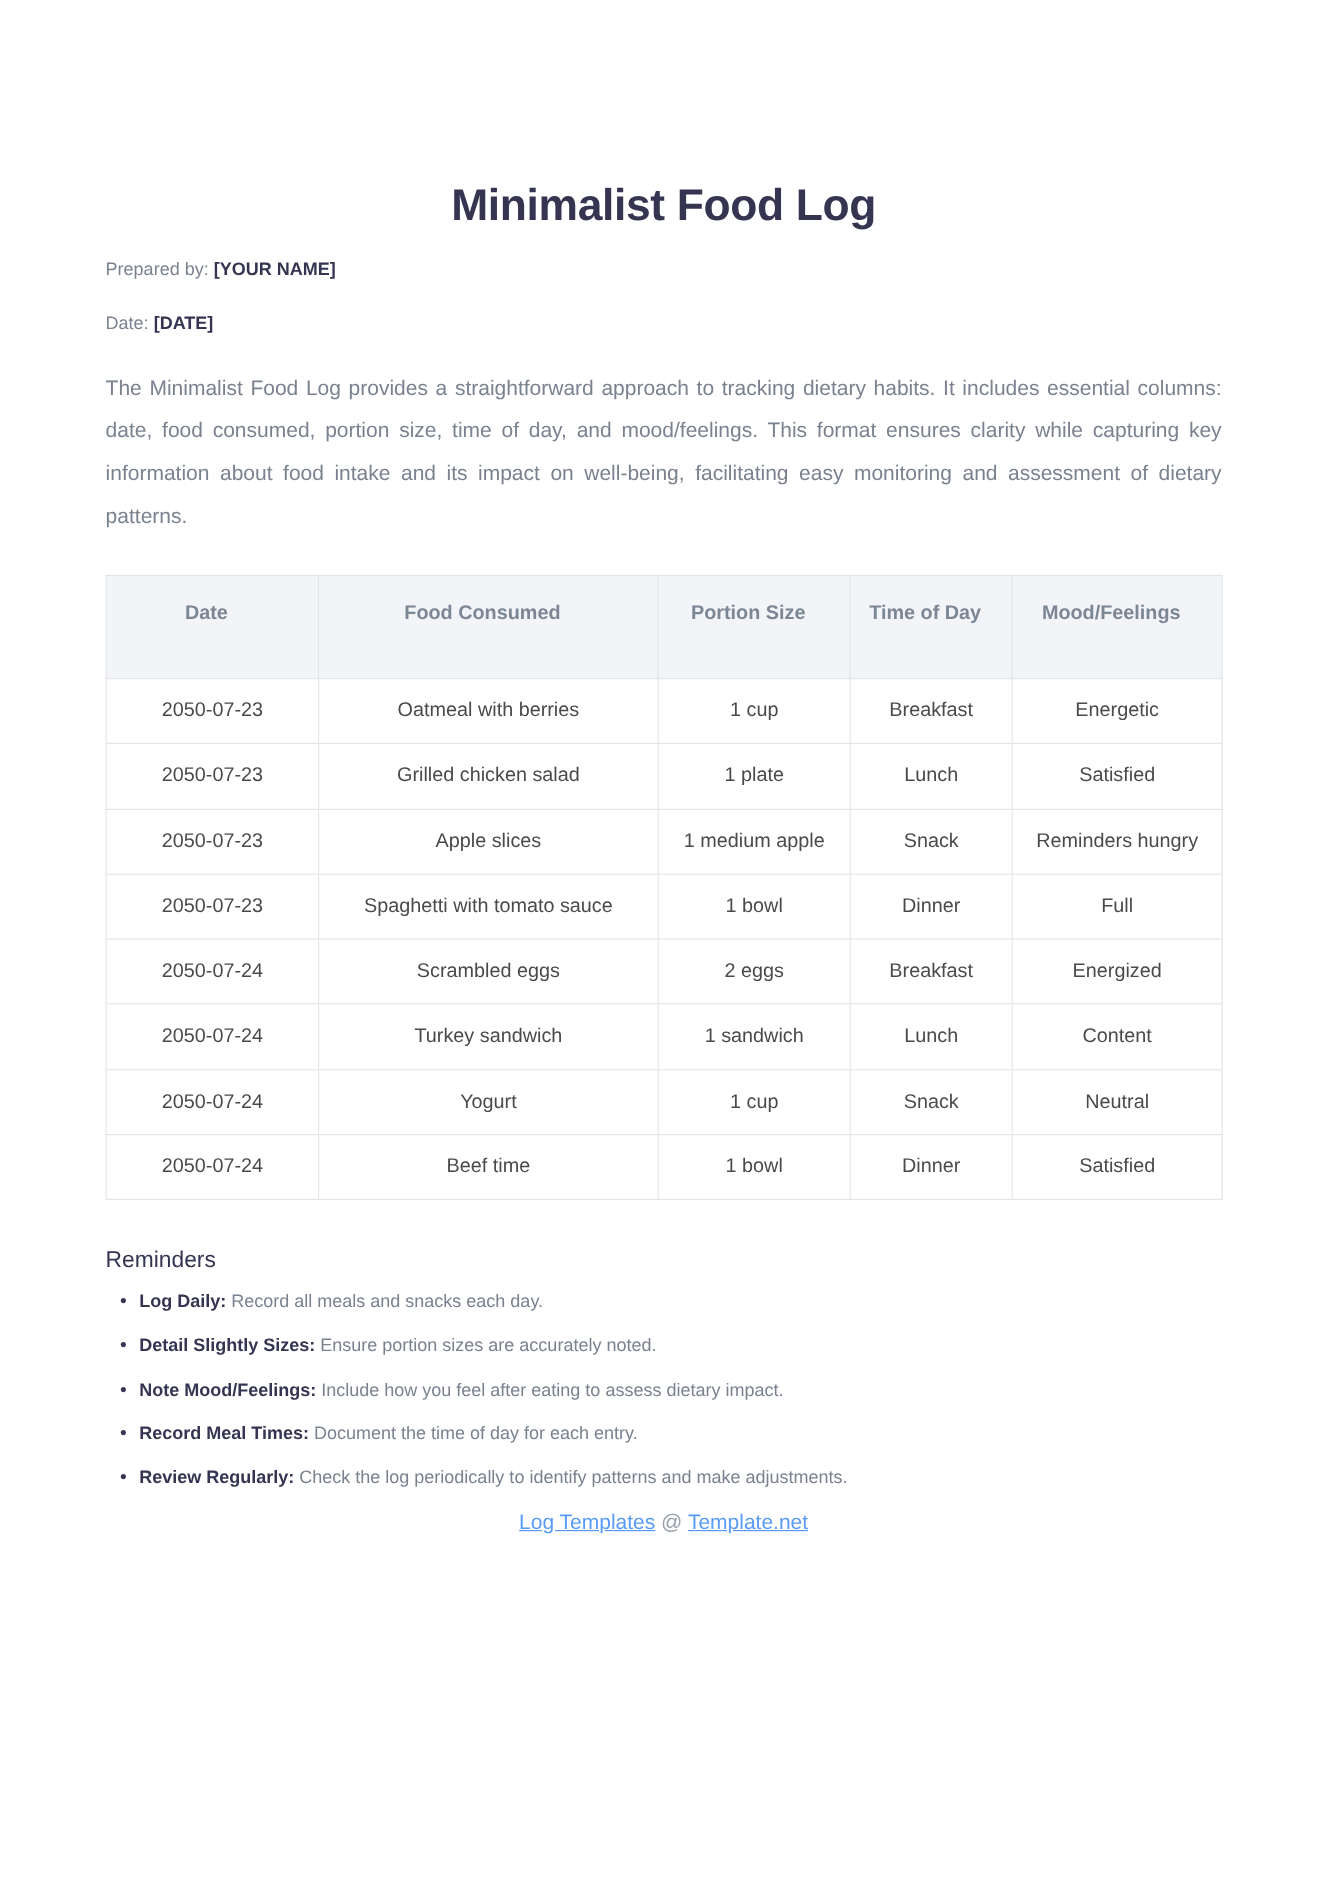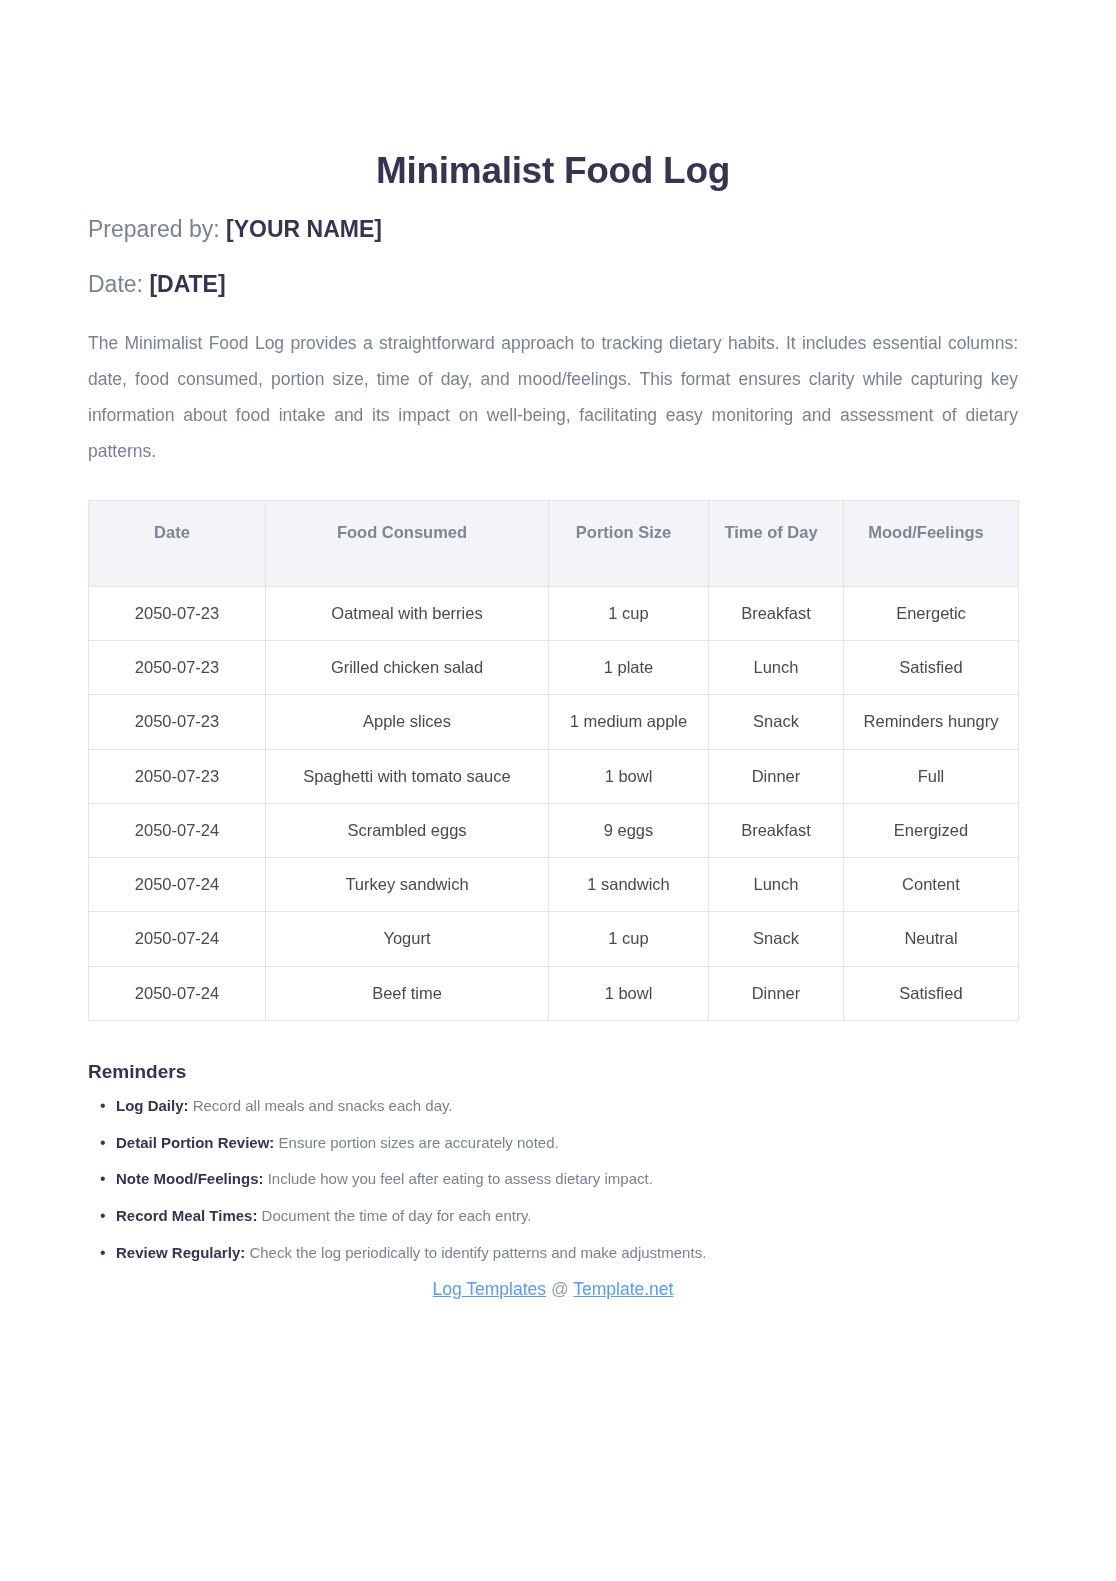--- a/index.html
+++ b/index.html
@@ -36,21 +36,21 @@
     font-weight: bold;
     color: #353552;
     text-align: center;
     letter-spacing: -0.3px;
     margin: 0 0 22px 0;
     line-height: 1.15;
   }
 
   
   .meta-line {
-    font-size: 23px;
+    font-size: 15px;
     color: #7a8290;
     margin: 0 0 26px 0;
     line-height: 1.3;
   }
   .meta-line .strong {
     font-weight: bold;
     color: #353552;
   }
 
   
@@ -93,21 +93,21 @@
   }
   .col-date   { width: 177px; }
   .col-food   { width: 283px; }
   .col-size   { width: 160px; }
   .col-time   { width: 135px; }
   .col-mood   { width: 175px; }
 
   
   .reminders-title {
     font-size: 19px;
-    font-weight: bold;
+    font-weight: normal;
     color: #353552;
     margin: 0 0 12px 0;
   }
   ul.reminders {
     list-style: none;
     margin: 0 0 14px 0;
     padding: 0 0 0 12px;
   }
   ul.reminders li {
     position: relative;
@@ -205,21 +205,21 @@
         <tr>
           <td>2050-07-23</td>
           <td>Spaghetti with tomato sauce</td>
           <td>1 bowl</td>
           <td>Dinner</td>
           <td>Full</td>
         </tr>
         <tr>
           <td>2050-07-24</td>
           <td>Scrambled eggs</td>
-          <td>9 eggs</td>
+          <td>2 eggs</td>
           <td>Breakfast</td>
           <td>Energized</td>
         </tr>
         <tr>
           <td>2050-07-24</td>
           <td>Turkey sandwich</td>
           <td>1 sandwich</td>
           <td>Lunch</td>
           <td>Content</td>
         </tr>
@@ -240,21 +240,21 @@
       </tbody>
     </table>
 
     <h2 class="reminders-title">Reminders</h2>
 
     <ul class="reminders">
       <li>
         <span class="lbl">Log Daily:</span><span> Record all meals and snacks each day.</span>
       </li>
       <li>
-        <span class="lbl">Detail Portion Review:</span><span> Ensure portion sizes are accurately noted.</span>
+        <span class="lbl">Detail Slightly Sizes:</span><span> Ensure portion sizes are accurately noted.</span>
       </li>
       <li>
         <span class="lbl">Note Mood/Feelings:</span><span> Include how you feel after eating to assess dietary impact.</span>
       </li>
       <li>
         <span class="lbl">Record Meal Times:</span><span> Document the time of day for each entry.</span>
       </li>
       <li>
         <span class="lbl">Review Regularly:</span><span> Check the log periodically to identify patterns and make adjustments.</span>
       </li>

